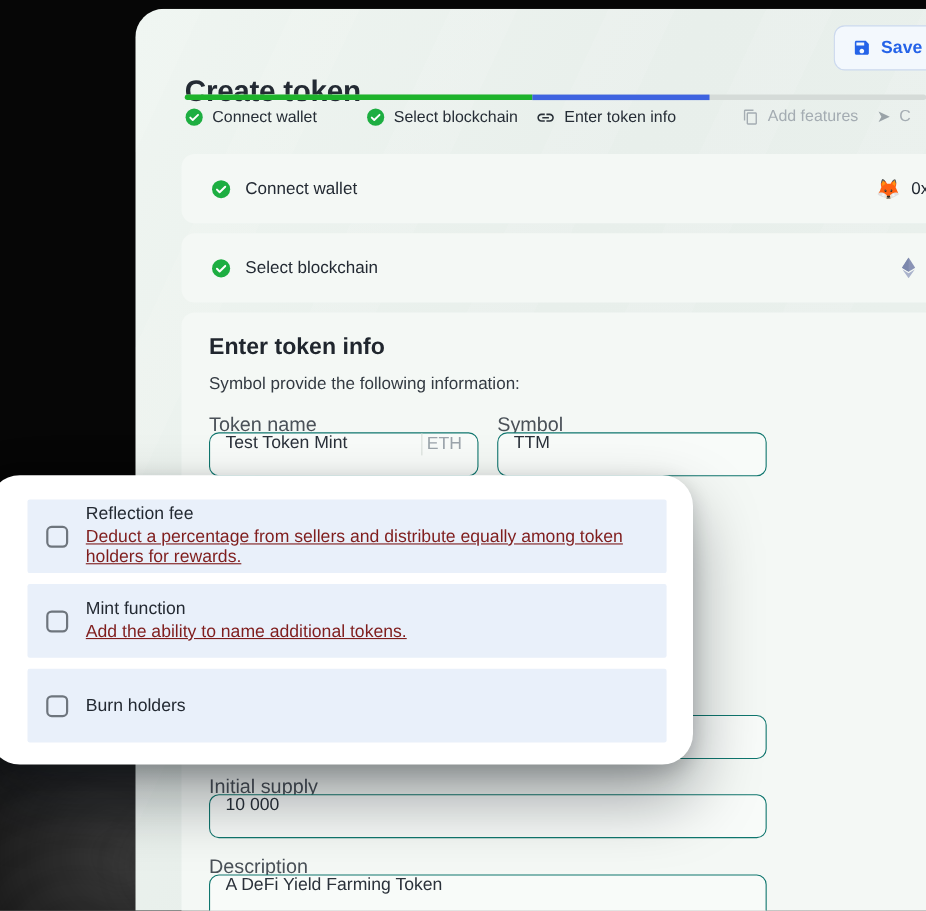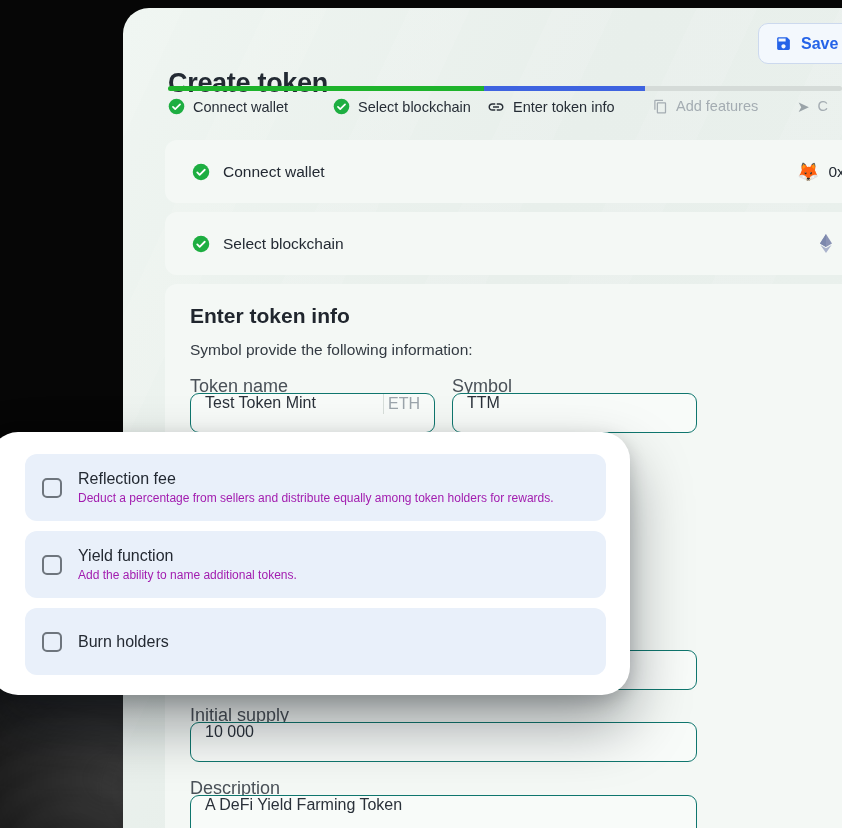--- a/index.html
+++ b/index.html
@@ -40,21 +40,21 @@
 
   
   .progress{position:absolute;left:45px;top:78px;width:674px;height:5px;background:#d5dbd8;border-radius:3px;}
   .progress .seg{position:absolute;top:0;height:5px;}
   .seg-done{left:0;width:316px;background:#1db32b;border-radius:3px 0 0 3px;}
   .seg-active{left:316px;width:161px;background:#3e63e0;}
   .steps{position:absolute;left:0;top:90px;width:719px;height:22px;}
   .step{position:absolute;display:flex;align-items:center;gap:8px;font-size:14.5px;font-weight:500;white-space:nowrap;}
   .step.done,.step.active{color:#262d36;}
   .step.upcoming{color:#a4acb2;}
-  .step-1{left:45px;} .step-2{left:210px;} .step-3{left:364px;} .step-4{left:530px;text-align:center;} .step-5{left:674px;}
+  .step-1{left:45px;} .step-2{left:210px;} .step-3{left:364px;} .step-4{left:552px;text-align:center;} .step-5{left:674px;}
   .arrow-glyph{color:#9aa3a8;font-size:15px;line-height:1;}
 
   
   .section{
     position:absolute;left:42px;width:700px;background:#f4f8f5;border-radius:12px;
   }
   .section.collapsed{height:63px;display:flex;align-items:center;padding-left:27px;box-sizing:border-box;gap:13px;}
   .section-1{top:132px;} .section-2{top:204px;}
   .section-title{font-size:15.5px;color:#232a33;}
   .wallet-chip{position:absolute;left:632px;top:0;height:63px;display:flex;align-items:center;gap:9px;}
@@ -84,27 +84,27 @@
   .lbl-desc{left:25px;top:494px;} .box-desc{left:25px;top:511px;width:507px;height:52px;}
 
   
   .popup{
     position:absolute;left:-10px;top:432px;width:640px;height:263px;z-index:50;
     background:#ffffff;border-radius:28px;box-sizing:border-box;
     padding:22px 24px 0 35px;display:flex;flex-direction:column;gap:10px;
     box-shadow:0 30px 60px rgba(5,10,18,.38), 0 6px 18px rgba(5,10,18,.18);
   }
   .option{
-    height:67px;border-radius:12px;background:#e9f0fa;
+    height:67px;border-radius:2px;background:#e9f0fa;
     display:flex;align-items:center;gap:16px;padding-left:17px;box-sizing:border-box;cursor:pointer;
   }
   .checkbox{width:20px;height:20px;border:2px solid #6e757d;border-radius:5px;box-sizing:border-box;flex-shrink:0;background:transparent;}
   .option-text{display:flex;flex-direction:column;gap:3px;}
   .option-title{font-size:16px;color:#232932;}
-  .option-desc{font-size:12px;color:#a21caf;}
+  .option-desc{font-size:16px;color:#7f1d1d;text-decoration:underline;}
 </style>
 </head>
 <body>
 
 <div class="smoke smoke-1"></div>
 <div class="smoke smoke-2"></div>
 <div class="smoke smoke-3"></div>
 
 <div class="main-card">
 
@@ -233,21 +233,21 @@
   <div class="option">
     <div class="checkbox"></div>
     <div class="option-text">
       <span class="option-title">Reflection fee</span>
       <span class="option-desc">Deduct a percentage from sellers and distribute equally among token holders for rewards.</span>
     </div>
   </div>
   <div class="option">
     <div class="checkbox"></div>
     <div class="option-text">
-      <span class="option-title">Yield function</span>
+      <span class="option-title">Mint function</span>
       <span class="option-desc">Add the ability to name additional tokens.</span>
     </div>
   </div>
   <div class="option">
     <div class="checkbox"></div>
     <div class="option-text">
       <span class="option-title">Burn holders</span>
     </div>
   </div>
 </div>

